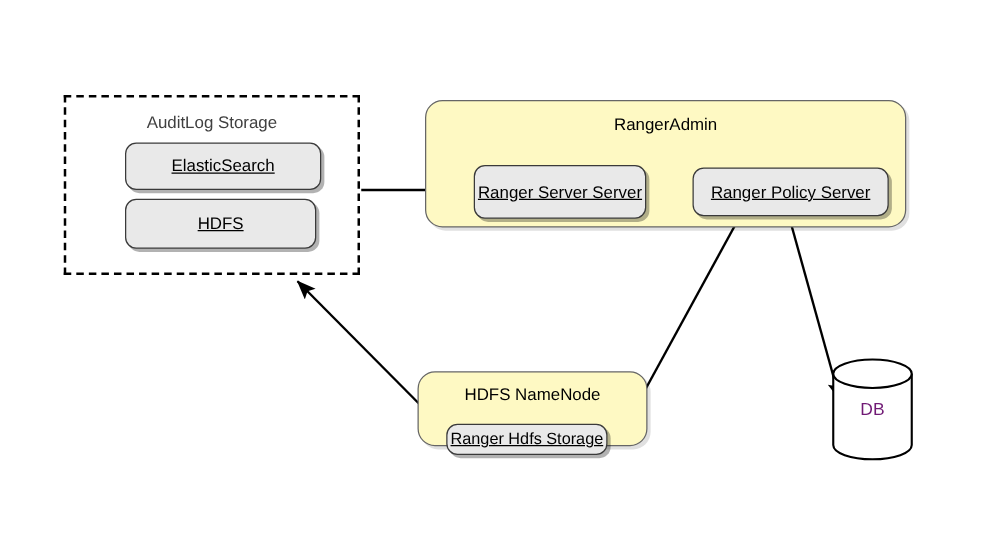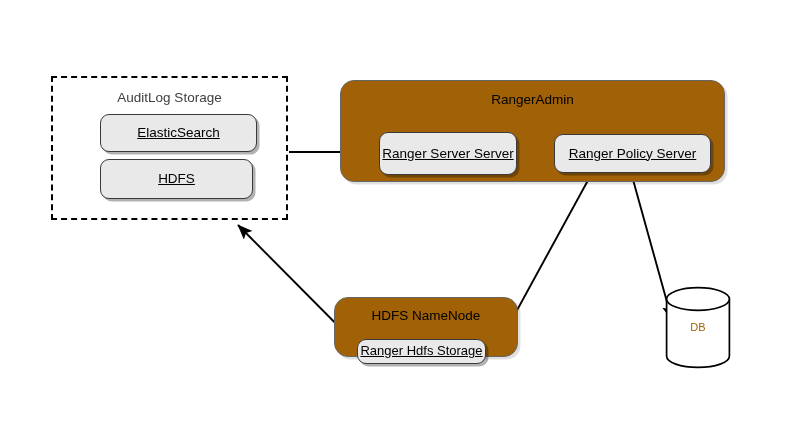--- a/index.html
+++ b/index.html
@@ -46,21 +46,21 @@
   }
   .grp-dashed .grp-title {
     position: absolute;
     left: 0;
     right: 0;
     text-align: center;
     font-size: 13.5px;
     color: #404040;
   }
   .grp-round {
-    background: #a16207;
+    background: #fef9c3;
     border: 1.4px solid #666666;
     border-radius: 14px;
     box-shadow: 2.5px 2.5px 0 rgba(0,0,0,0.12);
     display: block;
   }
   .grp-round .grp-title {
     position: absolute;
     left: 0;
     right: 0;
     text-align: center;
@@ -76,22 +76,22 @@
     text-decoration: underline;
   }
   .cyl {
     background: transparent;
     border: none;
   }
   .cyl svg { position: absolute; left: 0; top: 0; }
   .cyl .cyl-label {
     position: relative;
     z-index: 2;
-    font-size: 11px;
-    color: #a16207;
+    font-size: 14px;
+    color: #701a75;
   }
 </style>
 </head>
 <body>
 
 <div id="canvas">
 
   <svg class="edges" viewBox="0 0 800 437" width="800" height="437" xmlns="http://www.w3.org/2000/svg">
     <defs>
       <marker id="ah" markerWidth="9" markerHeight="9" refX="7.6" refY="3.2" orient="auto" markerUnits="strokeWidth">

